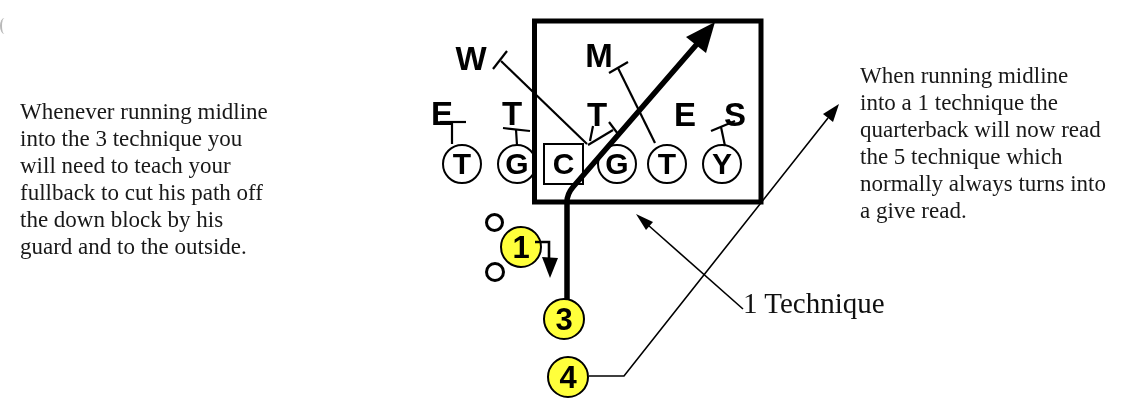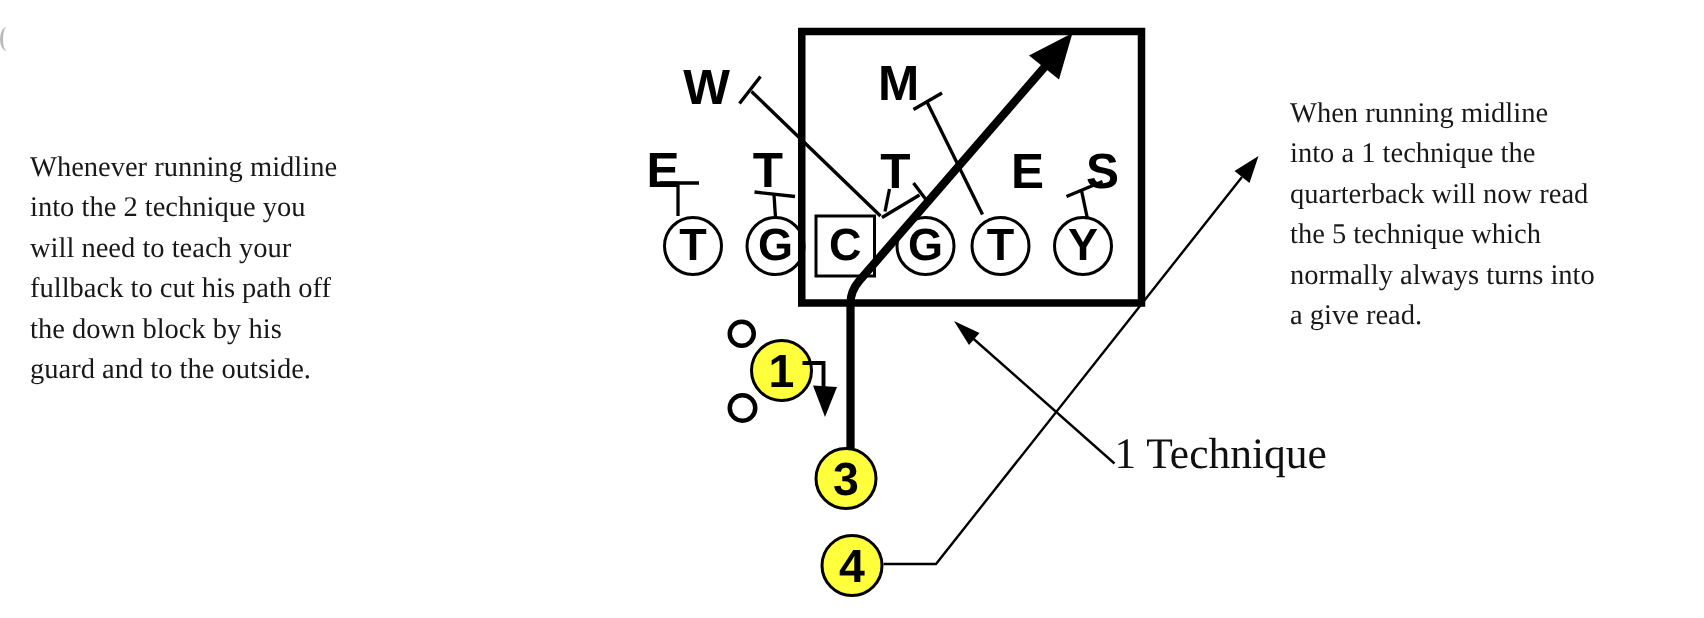--- a/index.html
+++ b/index.html
@@ -1,18 +1,18 @@
 <!DOCTYPE html>
 <html><head>
 <meta charset="utf-8">
 <style>
   html,body{margin:0;padding:0;background:#fff;}
   .stage{position:relative;width:1136px;height:412px;background:#ffffff;overflow:hidden;
          font-family:"Liberation Serif",serif;color:#000;}
-  .note{position:absolute;font-family:"Liberation Serif",serif;font-size:19px;line-height:27px;
+  .note{position:absolute;font-family:"Liberation Serif",serif;font-size:23px;line-height:27px;
         color:#181818;white-space:pre-line;}
   .note-left{left:20px;top:98px;width:270px;}
   .note-right{left:860px;top:62px;width:266px;}
   .callout{position:absolute;left:743px;top:287px;font-family:Liberation Serif, serif;
            font-size:29px;color:#101010;}
   .def{position:absolute;transform:translate(-50%,-50%);font-family:"Liberation Sans",sans-serif;
        font-weight:bold;font-size:33px;color:#000;line-height:1;}
   .ol{position:absolute;width:40px;height:40px;border:2.2px solid #000;border-radius:50%;
       background:#fff;display:flex;align-items:center;justify-content:center;
       font-family:"Liberation Sans",sans-serif;font-weight:bold;font-size:30px;
@@ -29,21 +29,21 @@
       border-left:2px solid #b9b9b9;border-radius:50%;}
 </style>
 </head>
 <body>
 
 <div class="stage">
 
   <div class="edge-artifact"></div>
 
   <div class="note note-left">Whenever running midline
-into the 2 technique you
+into the 3 technique you
 will need to teach your
 fullback to cut his path off
 the down block by his
 guard and to the outside.</div>
   <div class="note note-right">When running midline
 into a 1 technique the
 quarterback will now read
 the 5 technique which
 normally always turns into
 a give read.</div>

